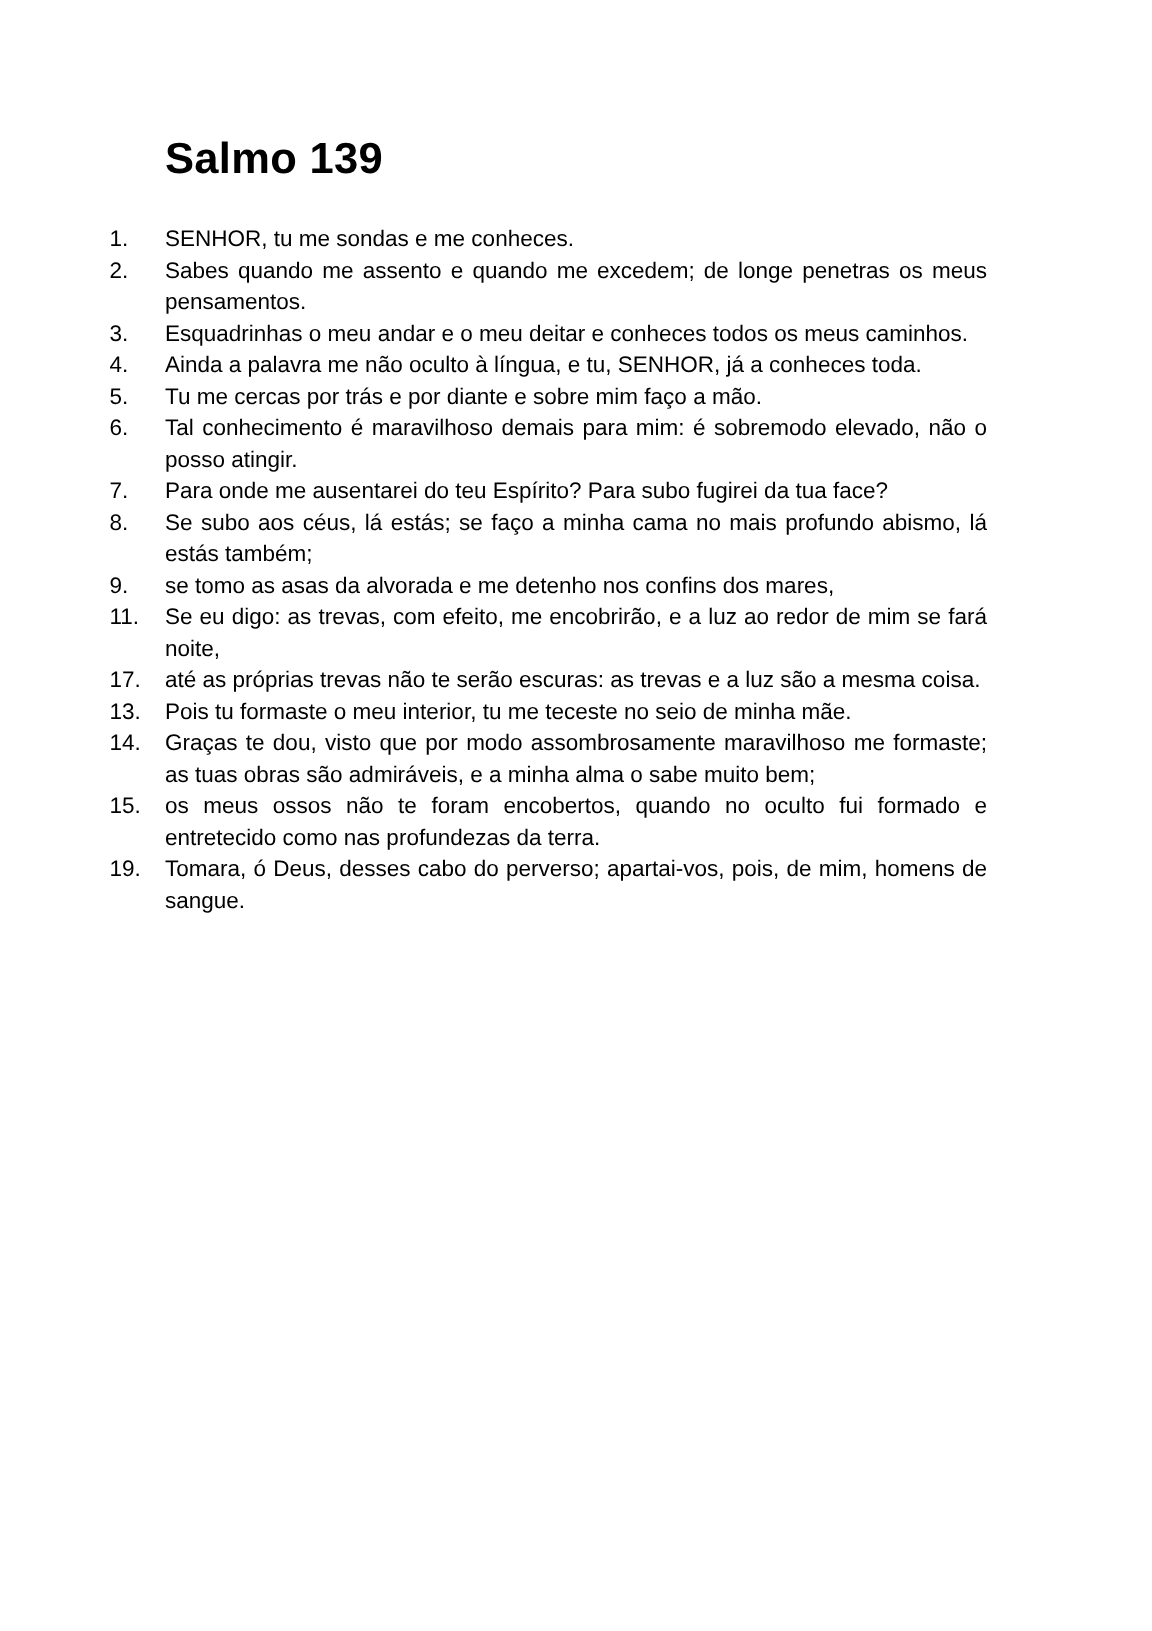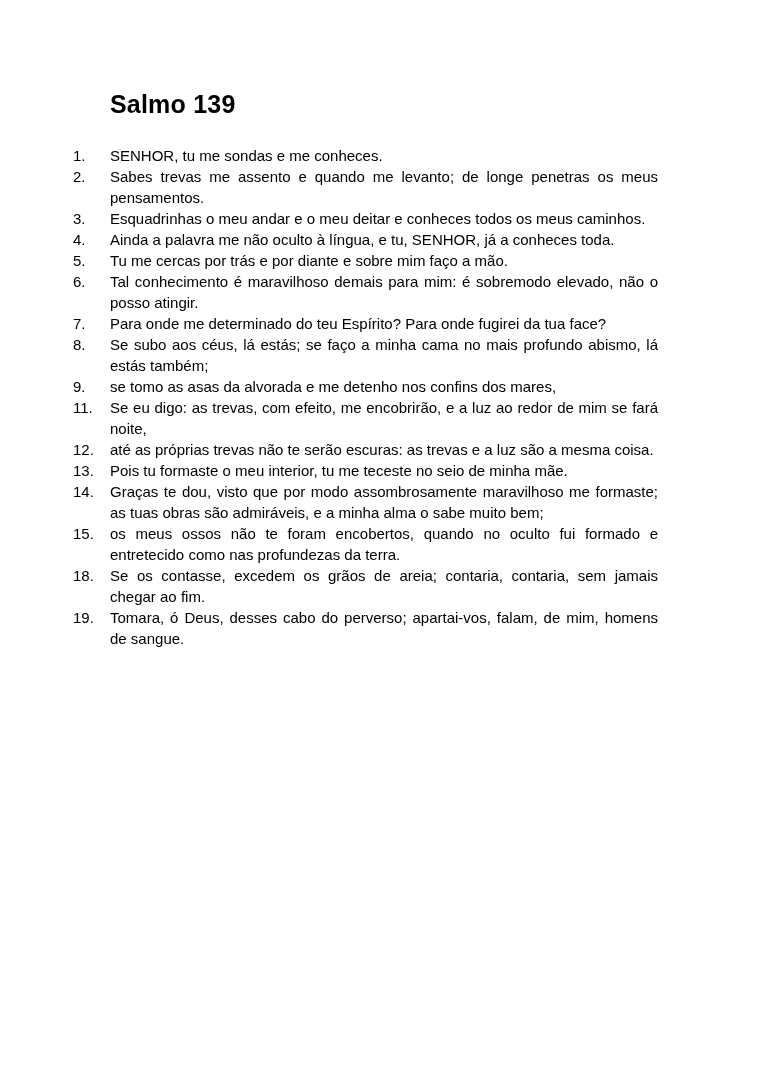--- a/index.html
+++ b/index.html
@@ -13,21 +13,21 @@
     color: #000000;
     overflow: hidden;
   }
   .page {
     width: 768px;
     height: 1087px;
     background: #ffffff;
     padding-top: 90px;
   }
   .title {
-    font-size: 25px;
+    font-size: 29px;
     font-weight: 700;
     margin-left: 110px;
     margin-bottom: 26px;
     letter-spacing: 0.2px;
   }
   .verse-list {
     margin-left: 73px;
     width: 585px;
   }
   .verse {
@@ -52,21 +52,21 @@
   <h1 class="title">Salmo 139</h1>
 
   <div class="verse-list">
   <div class="verse">
     <span class="verse-num">1.</span>
     <span class="verse-text">SENHOR, tu me sondas e me conheces.</span>
   </div>
 
   <div class="verse">
     <span class="verse-num">2.</span>
-    <span class="verse-text">Sabes trevas me assento e quando me levanto; de longe penetras os meus pensamentos.</span>
+    <span class="verse-text">Sabes quando me assento e quando me excedem; de longe penetras os meus pensamentos.</span>
   </div>
 
   <div class="verse">
     <span class="verse-num">3.</span>
     <span class="verse-text">Esquadrinhas o meu andar e o meu deitar e conheces todos os meus caminhos.</span>
   </div>
 
   <div class="verse">
     <span class="verse-num">4.</span>
     <span class="verse-text">Ainda a palavra me não oculto à língua, e tu, SENHOR, já a conheces toda.</span>
@@ -77,65 +77,61 @@
     <span class="verse-text">Tu me cercas por trás e por diante e sobre mim faço a mão.</span>
   </div>
 
   <div class="verse">
     <span class="verse-num">6.</span>
     <span class="verse-text">Tal conhecimento é maravilhoso demais para mim: é sobremodo elevado, não o posso atingir.</span>
   </div>
 
   <div class="verse">
     <span class="verse-num">7.</span>
-    <span class="verse-text">Para onde me determinado do teu Espírito? Para onde fugirei da tua face?</span>
+    <span class="verse-text">Para onde me ausentarei do teu Espírito? Para subo fugirei da tua face?</span>
   </div>
 
   <div class="verse">
     <span class="verse-num">8.</span>
     <span class="verse-text">Se subo aos céus, lá estás; se faço a minha cama no mais profundo abismo, lá estás também;</span>
   </div>
 
   <div class="verse">
     <span class="verse-num">9.</span>
     <span class="verse-text">se tomo as asas da alvorada e me detenho nos confins dos mares,</span>
   </div>
 
 
   <div class="verse">
     <span class="verse-num">11.</span>
     <span class="verse-text">Se eu digo: as trevas, com efeito, me encobrirão, e a luz ao redor de mim se fará noite,</span>
   </div>
 
   <div class="verse">
-    <span class="verse-num">12.</span>
+    <span class="verse-num">17.</span>
     <span class="verse-text">até as próprias trevas não te serão escuras: as trevas e a luz são a mesma coisa.</span>
   </div>
 
   <div class="verse">
     <span class="verse-num">13.</span>
     <span class="verse-text">Pois tu formaste o meu interior, tu me teceste no seio de minha mãe.</span>
   </div>
 
   <div class="verse">
     <span class="verse-num">14.</span>
     <span class="verse-text">Graças te dou, visto que por modo assombrosamente maravilhoso me formaste; as tuas obras são admiráveis, e a minha alma o sabe muito bem;</span>
   </div>
 
   <div class="verse">
     <span class="verse-num">15.</span>
     <span class="verse-text">os meus ossos não te foram encobertos, quando no oculto fui formado e entretecido como nas profundezas da terra.</span>
   </div>
 
 
 
-  <div class="verse">
-    <span class="verse-num">18.</span>
-    <span class="verse-text">Se os contasse, excedem os grãos de areia; contaria, contaria, sem jamais chegar ao fim.</span>
-  </div>
 
   <div class="verse">
     <span class="verse-num">19.</span>
-    <span class="verse-text">Tomara, ó Deus, desses cabo do perverso; apartai-vos, falam, de mim, homens de sangue.</span>
+    <span class="verse-text">Tomara, ó Deus, desses cabo do perverso; apartai-vos, pois, de mim, homens de sangue.</span>
   </div>
 
 </div>
 </div>
 
 </body></html>

